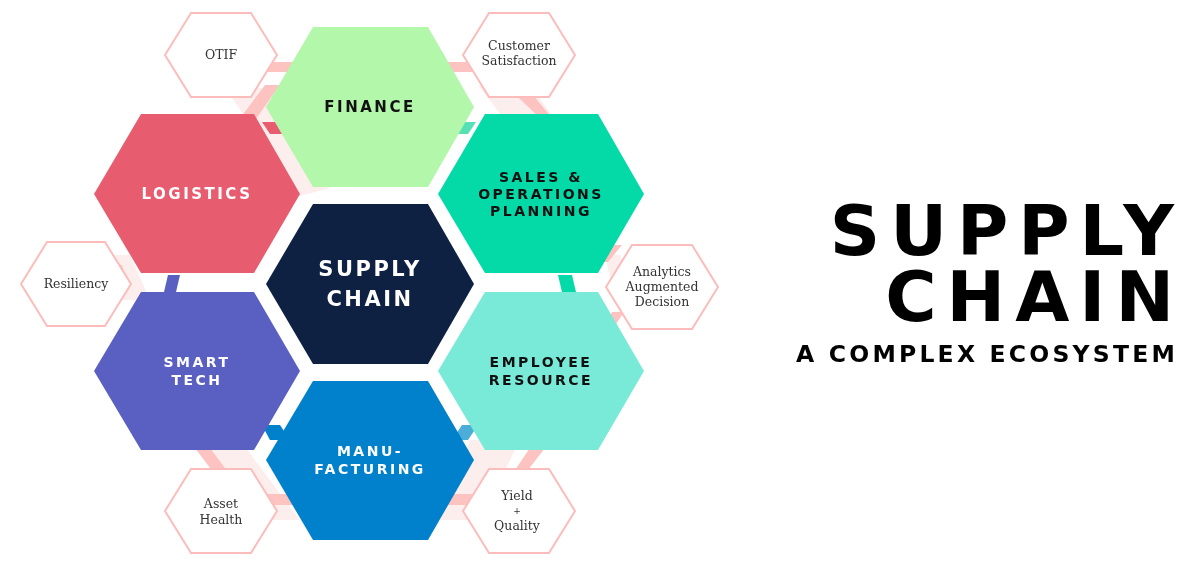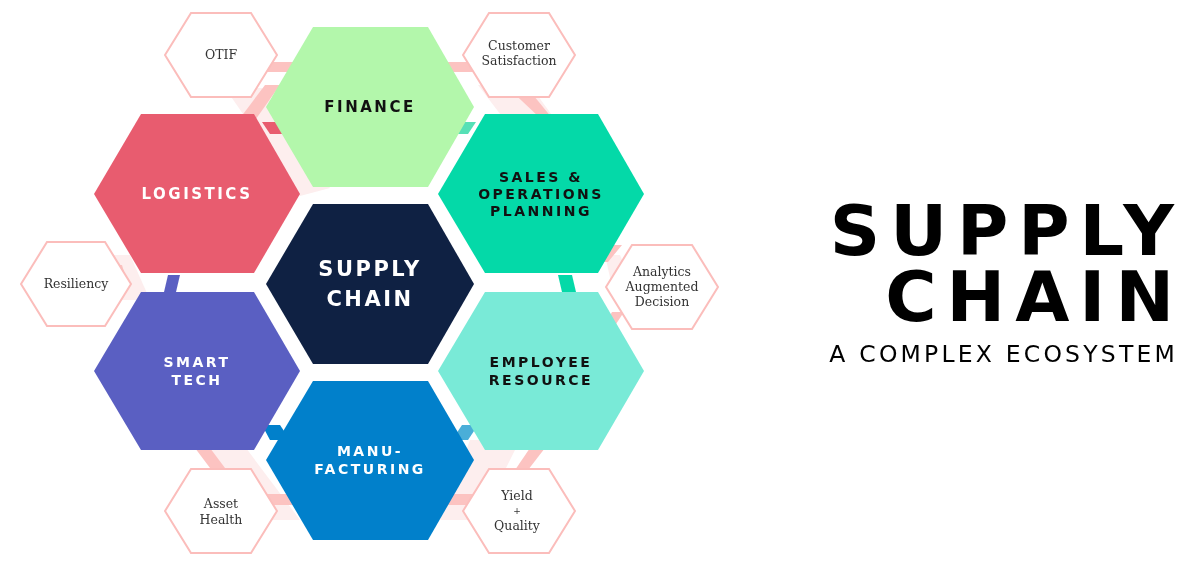--- a/index.html
+++ b/index.html
@@ -2,21 +2,21 @@
 <html><head>
 <meta charset="utf-8">
 <style>
   html,body{margin:0;padding:0;background:#ffffff;}
   body{width:1200px;height:565px;position:relative;overflow:hidden;font-family:"DejaVu Sans",sans-serif;}
   #diagram{position:absolute;left:0;top:0;width:1200px;height:565px;}
   .hex-label{font-family:"DejaVu Sans",sans-serif;font-weight:bold;letter-spacing:2.5px;text-anchor:middle;}
   .small-label{font-family:"DejaVu Serif",serif;font-size:12.5px;fill:#333333;text-anchor:middle;}
   .title-block{position:absolute;right:22px;top:198px;text-align:right;color:#000;}
   .title-line{font-family:"DejaVu Sans",sans-serif;font-weight:bold;font-size:70px;line-height:66px;letter-spacing:10px;margin-right:-6px;}
-  .subtitle{font-family:"DejaVu Sans",sans-serif;font-weight:normal;font-size:23.5px;letter-spacing:3.2px;margin-top:10px;}
+  .subtitle{font-family:"DejaVu Sans",sans-serif;font-weight:bold;font-size:23.5px;letter-spacing:3.2px;margin-top:10px;}
 </style>
 </head>
 <body>
 
 <svg id="diagram" viewBox="0 0 1200 565" xmlns="http://www.w3.org/2000/svg">
 
   <g>
     <polygon points="225,88 262,88 330,188 300,196" fill="#fdeeee"></polygon>
     <polygon points="265,85 280,85 200,198 180,198" fill="#fcc3c1"></polygon>
     <polygon points="478,85 530,85 570,140 520,140" fill="#fdeeee"></polygon>

